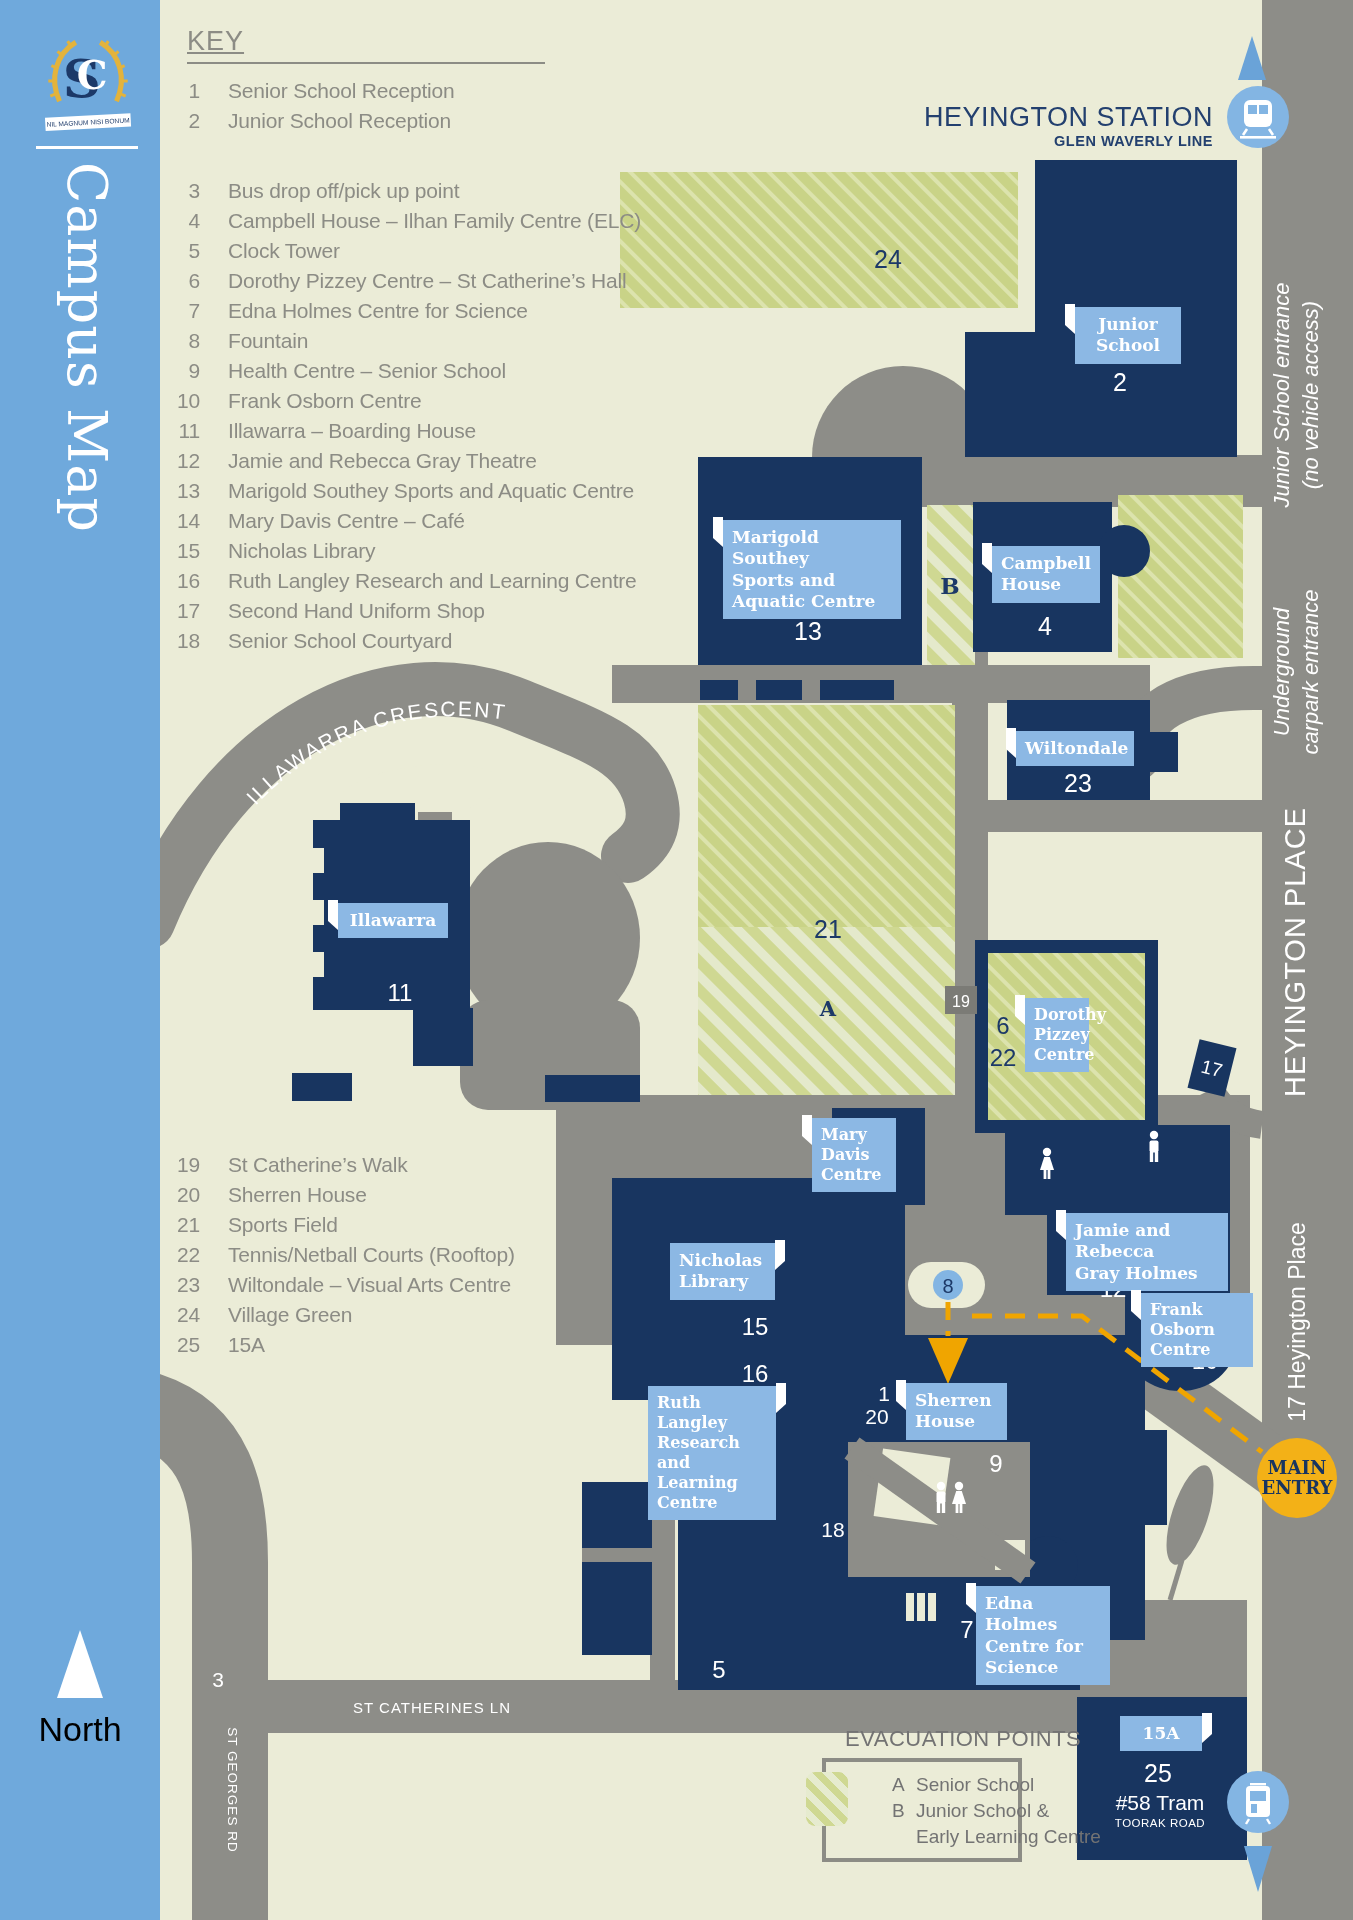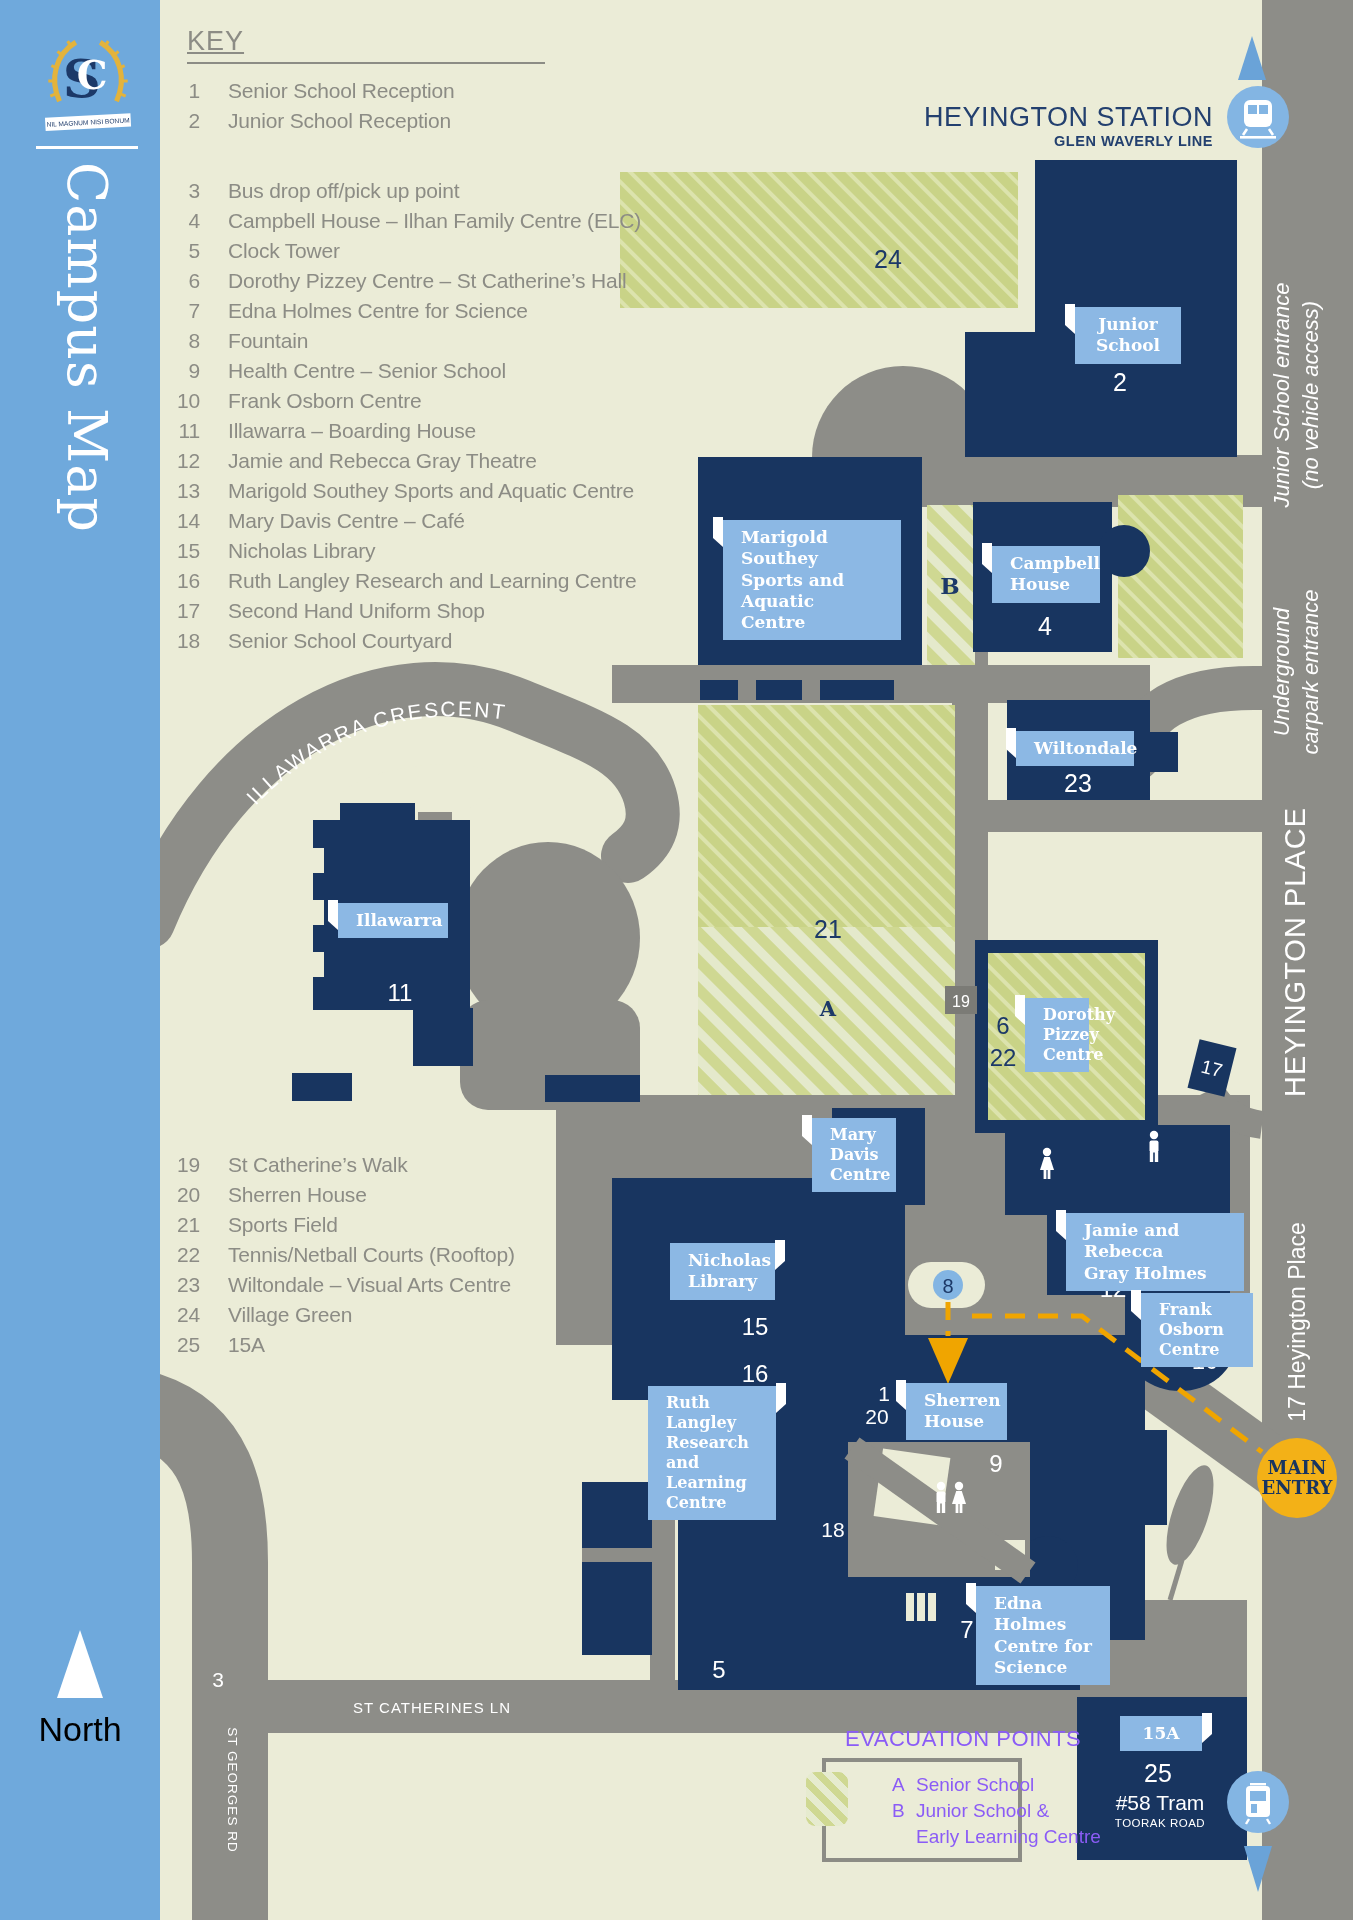--- a/index.html
+++ b/index.html
@@ -19,31 +19,31 @@
   
   .key{position:absolute;left:160px;top:0;width:420px;height:1400px;z-index:4;color:#8c8c85;}
   .key-title{position:absolute;left:27px;top:26px;font-size:27px;letter-spacing:1px;text-decoration:underline;}
   .key-rule{position:absolute;left:27px;top:62px;width:358px;height:2px;background:#8c8c85;}
   .krow{position:absolute;left:0;width:520px;height:30px;display:flex;align-items:center;font-size:21px;letter-spacing:-0.2px;}
   .kn{width:40px;text-align:right;flex:none;}
   .kt{margin-left:28px;white-space:nowrap;}
 
   
   .mlabel{position:absolute;z-index:4;background:#8cb8e4;color:#fff;font-family:"DejaVu Serif",serif;
-          font-weight:700;font-size:17px;line-height:1.25;padding:7px 18px;}
+          font-weight:700;font-size:17px;line-height:1.25;padding:7px 9px;}
   .mlabel span{display:block;}
   .mlabel.tc{text-align:center;}
   .mlabel.fs16{font-size:16px;}
   .mlabel.fl::before{content:"";position:absolute;left:-10px;top:-3px;width:10px;height:30px;background:#fff;
           clip-path:polygon(0 0,100% 0,100% 100%,0 70%);}
   .mlabel.fr::after{content:"";position:absolute;right:-10px;top:-3px;width:10px;height:30px;background:#fff;
           clip-path:polygon(0 0,100% 0,100% 70%,0 100%);}
 
   
-  .evac{position:absolute;left:822px;top:1726px;width:200px;z-index:4;color:#8b5cf6;}
+  .evac{position:absolute;left:822px;top:1726px;width:200px;z-index:4;color:#737373;}
   .evac-title{padding-left:23px;font-size:22px;letter-spacing:0.5px;white-space:nowrap;}
   .evac-box{position:relative;margin-top:6px;border:4px solid #8c8c85;padding:10px 8px 8px 66px;}
   .evac-swatch{position:absolute;left:-20px;top:10px;width:42px;height:54px;border-radius:9px;
        background:repeating-linear-gradient(45deg,#cfd892 0 7px,#e6ebcf 7px 14px);}
   .evac-row{display:flex;font-size:19px;line-height:26px;white-space:nowrap;}
   .evac-letter{width:24px;flex:none;}
 </style>
 </head>
 <body>
 
@@ -408,21 +408,21 @@
   <div class="mlabel fl fs16" style="left:1025px;top:998px;width:64px">
     <span>Dorothy</span>
       <span>Pizzey</span>
       <span>Centre</span>
   </div>
   <div class="mlabel fl fs16" style="left:812px;top:1118px;width:84px">
     <span>Mary</span>
       <span>Davis</span>
       <span>Centre</span>
   </div>
-  <div class="mlabel fl" style="left:1066px;top:1213px;width:178px">
+  <div class="mlabel fl" style="left:1066px;top:1213px;width:162px">
     <span>Jamie and Rebecca</span>
       <span>Gray Holmes</span>
   </div>
   <div class="mlabel fl fs16" style="left:1141px;top:1293px;width:112px">
     <span>Frank Osborn</span>
       <span>Centre</span>
   </div>
   <div class="mlabel fr" style="left:670px;top:1243px;width:105px">
     <span>Nicholas</span>
       <span>Library</span>

